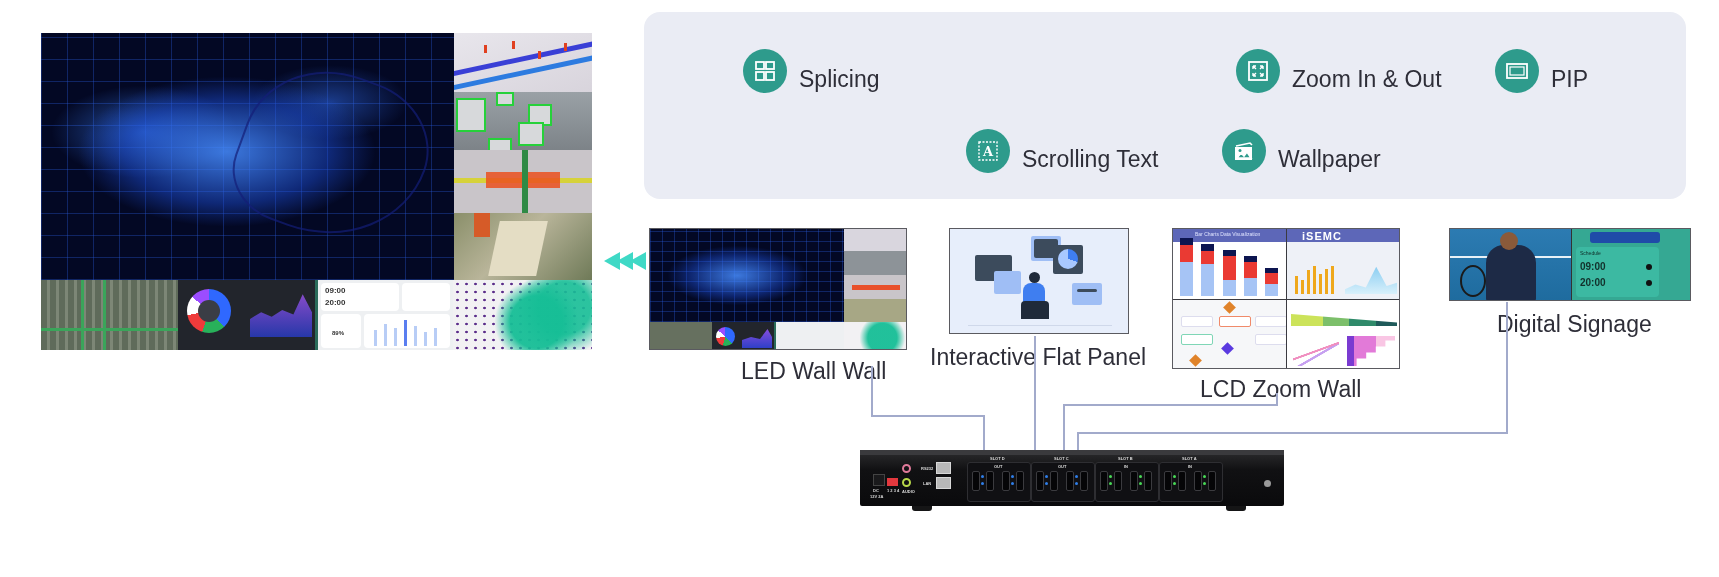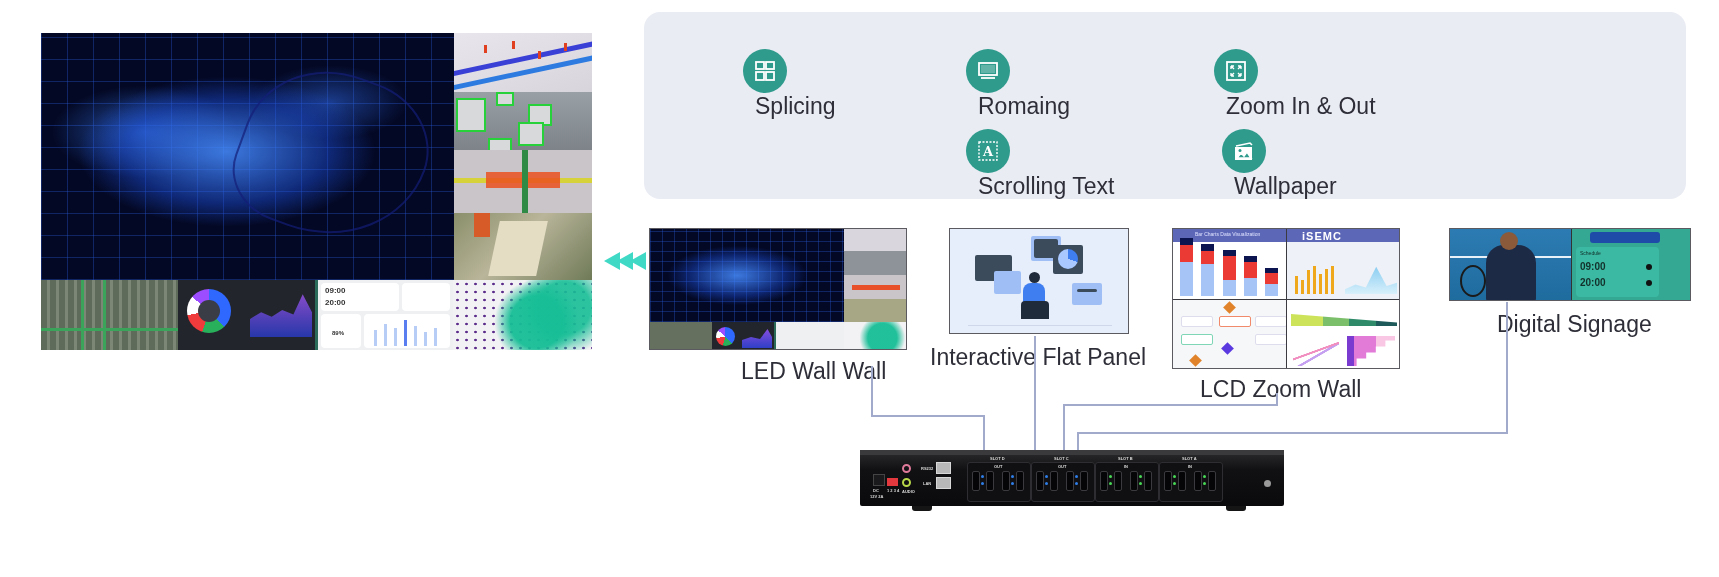--- a/index.html
+++ b/index.html
@@ -51,21 +51,21 @@
   .t-dash .bar { position:absolute; bottom:4px; width:3px; background:#b8cdf6; }
   .t-dots { left:412px; top:247px; width:139px; height:70px;
     background:
       radial-gradient(circle at 60% 60%, rgba(22,190,150,.95) 0 28%, transparent 45%),
       radial-gradient(circle at 80% 40%, rgba(22,190,150,.9) 0 22%, transparent 40%),
       radial-gradient(circle, #5b2c8a 1px, transparent 1.6px) 0 0/9px 8px,
       #f2f1f3; }
 
   
   .panel { left:644px; top:12px; width:1042px; height:187px; background:#eaecf4; border-radius:16px; }
-  .feat { position:absolute; display:flex; align-items:flex-start; height:44px;flex-direction:column; }
+  .feat { position:absolute; display:flex; align-items:flex-end; height:44px; }
   .feat .ic { width:44px; height:44px; border-radius:50%; background:#2e9b8c; display:flex; align-items:center; justify-content:center; flex:0 0 44px; }
   .feat .ic svg { width:24px; height:24px; }
   .feat .lbl { margin-left:12px; font-size:23px; color:#2e2e38; white-space:nowrap; }
 
   
   .arrow { left:604px; top:250px; width:44px; height:22px; }
 
   
   .disp { position:absolute; border:1.5px solid #5a5a60; box-sizing:border-box; overflow:hidden; }
   .led { left:649px; top:228px; width:258px; height:122px; background:#050a1e; }
@@ -225,38 +225,37 @@
     <div class="ic">
       <svg viewBox="0 0 24 24" fill="none" stroke="#fff" stroke-width="1.8">
           <rect x="3" y="3" width="8" height="7"></rect>
           <rect x="13" y="3" width="8" height="7"></rect>
           <rect x="3" y="13" width="8" height="8"></rect>
           <rect x="13" y="13" width="8" height="8"></rect>
         </svg>
     </div>
     <span class="lbl">Splicing</span>
   </div>
-  <div class="feat" style="left:322px;top:37px;">
-    <div class="ic">
-      <svg viewBox="0 0 24 24" fill="none" stroke="#fff" stroke-width="1.8">
-          <rect x="3" y="4" width="18" height="12"></rect>
-          <rect x="5" y="6" width="14" height="8" fill="#fff" stroke="none" opacity=".25"></rect>
-          <line x1="5" y1="19" x2="19" y2="19"></line>
-        </svg>
-    </div>
-    <span class="lbl">Romaing</span>
-  </div>
-  <div class="feat" style="left:570px;top:37px;">
+  <div class="feat" style="left:592px;top:37px;">
     <div class="ic">
       <svg viewBox="0 0 24 24" fill="none" stroke="#fff" stroke-width="1.8">
           <rect x="3" y="3" width="18" height="18"></rect>
           <path d="M7 7l3 3M7 7h3M7 7v3M17 7l-3 3M17 7h-3M17 7v3M7 17l3-3M7 17h3M7 17v-3M17 17l-3-3M17 17h-3M17 17v-3" stroke-width="1.4"></path>
         </svg>
     </div>
     <span class="lbl">Zoom In &amp; Out</span>
+  </div>
+  <div class="feat" style="left:851px;top:37px;">
+    <div class="ic">
+      <svg viewBox="0 0 24 24" fill="none" stroke="#fff" stroke-width="1.8">
+          <rect x="2" y="5" width="20" height="14"></rect>
+          <rect x="5" y="8" width="14" height="8" stroke-width="1.2"></rect>
+        </svg>
+    </div>
+    <span class="lbl">PIP</span>
   </div>
 
   <div class="feat" style="left:322px;top:117px;">
     <div class="ic">
       <svg viewBox="0 0 24 24" fill="none" stroke="#fff" stroke-width="1.4">
           <rect x="3" y="3" width="18" height="18" stroke-dasharray="2 1.5"></rect>
           <text x="12" y="17" text-anchor="middle" fill="#fff" stroke="none" font-family="DejaVu Serif, serif" font-weight="bold" font-size="13">A</text>
         </svg>
     </div>
     <span class="lbl">Scrolling Text</span>

